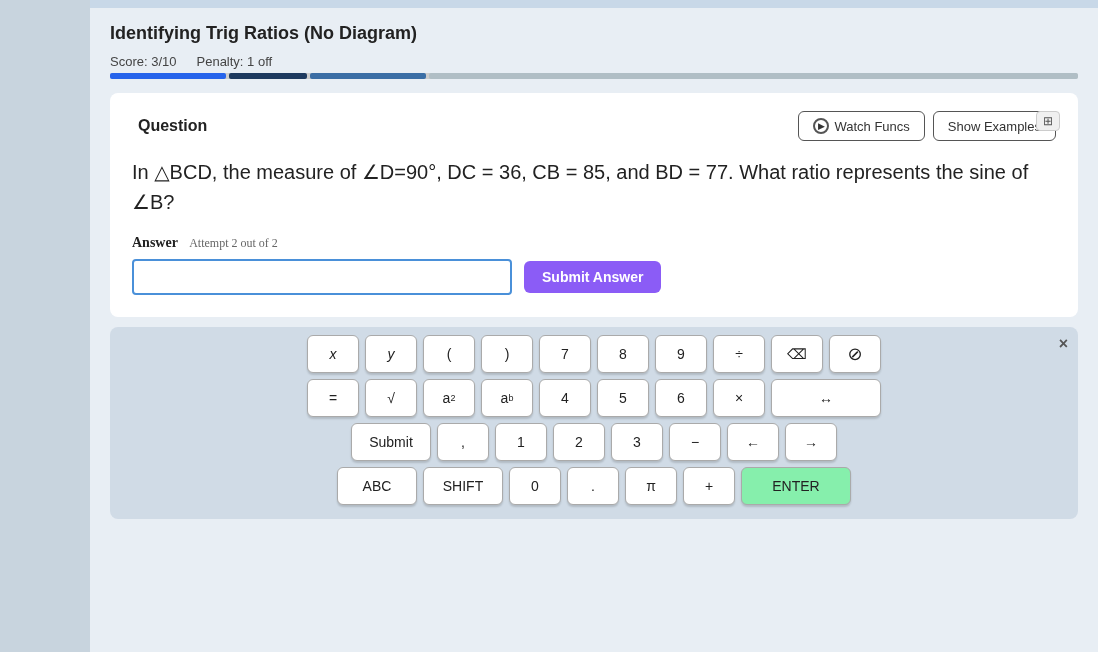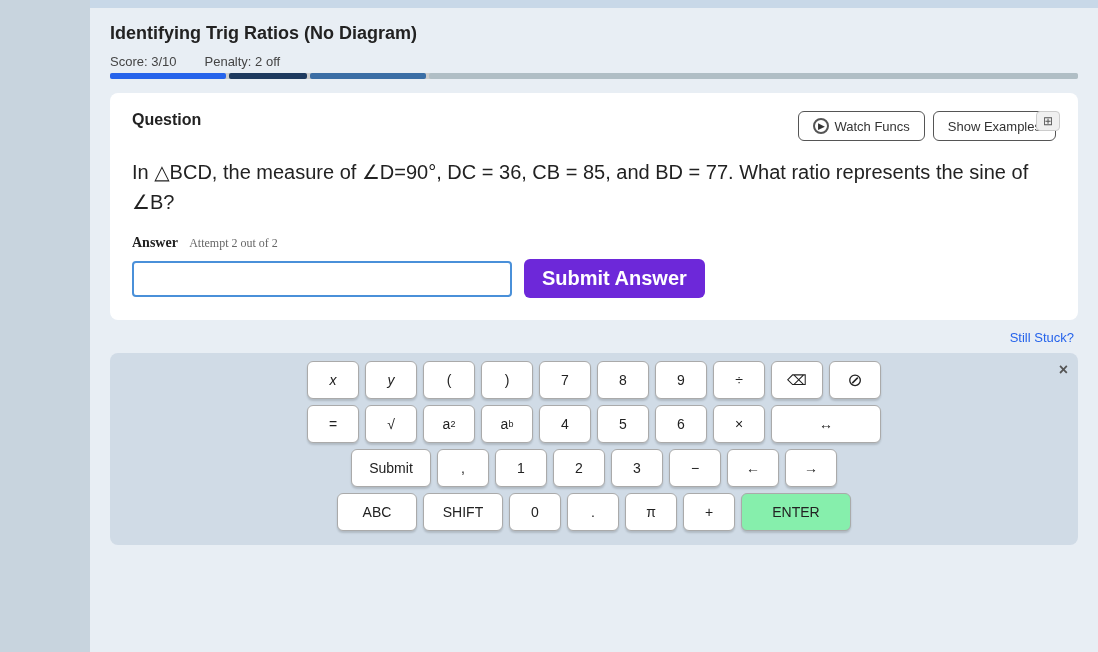--- a/index.html
+++ b/index.html
@@ -36,21 +36,21 @@
       margin-bottom: 10px;
       margin-top: 5px;
     }
 
     .score-bar-container {
       margin-bottom: 14px;
     }
 
     .score-info {
       display: flex;
-      gap: 28px;
+      gap: 20px;
       font-size: 13px;
       color: #444;
       margin-bottom: 4px;
     }
 
     .progress-bar {
       width: 100%;
       height: 6px;
       background: #ccc;
       border-radius: 3px;
@@ -72,21 +72,23 @@
       background: white;
       border-radius: 8px;
       padding: 18px 22px 22px;
       margin-bottom: 10px;
       position: relative;
     }
 
     .question-header {
       display: flex;
       justify-content: space-between;
+      align-items: center;
       margin-bottom: 16px;
+      margin-left: 6px;
     }
 
     .question-label {
       font-size: 16px;
       font-weight: bold;
       color: #222;
     }
 
     .header-buttons {
       display: flex;
@@ -154,26 +156,26 @@
       border: 2px solid #4a90d9;
       border-radius: 4px;
       width: 380px;
       height: 36px;
       padding: 0 10px;
       font-size: 15px;
       outline: none;
     }
 
     .submit-btn {
-      background: #6d28d9;
+      background: #8b5cf6;
       color: white;
       border: none;
       border-radius: 6px;
       padding: 8px 18px;
-      font-size: 20px;
+      font-size: 14px;
       cursor: pointer;
       font-weight: 600;
     }
 
     .expand-icon {
       position: absolute;
       top: 18px;
       right: 18px;
       background: #f0f0f0;
       border: 1px solid #ccc;
@@ -269,21 +271,21 @@
 
 <div class="left-sidebar"></div>
 
 <div class="main-container">
 
   <div class="page-title">Identifying Trig Ratios (No Diagram)</div>
 
   <div class="score-bar-container">
     <div class="score-info">
       <span>Score: 3/10</span>
-      <span>Penalty: 2 off</span>
+      <span>Penalty: 1 off</span>
     </div>
     <div class="progress-bar">
       <div class="progress-segment seg-blue"></div>
       <div class="progress-segment seg-dark"></div>
       <div class="progress-segment seg-med"></div>
       <div class="progress-segment seg-rest"></div>
     </div>
   </div>
 
   <div class="question-section">
@@ -312,21 +314,20 @@
         <span>Answer</span>
         <span class="attempt-text">Attempt 2 out of 2</span>
       </div>
       <div class="answer-input-row">
         <input class="answer-input" type="text" style="">
         <button class="submit-btn">Submit Answer</button>
       </div>
     </div>
   </div>
 
-  <div class="still-stuck">Still Stuck?</div>
 
   <div class="keyboard-container">
 
     <span class="close-x">×</span>
 
     <div class="keyboard-row">
       <div class="key">
           <em>x</em>
         </div>
       <div class="key">

